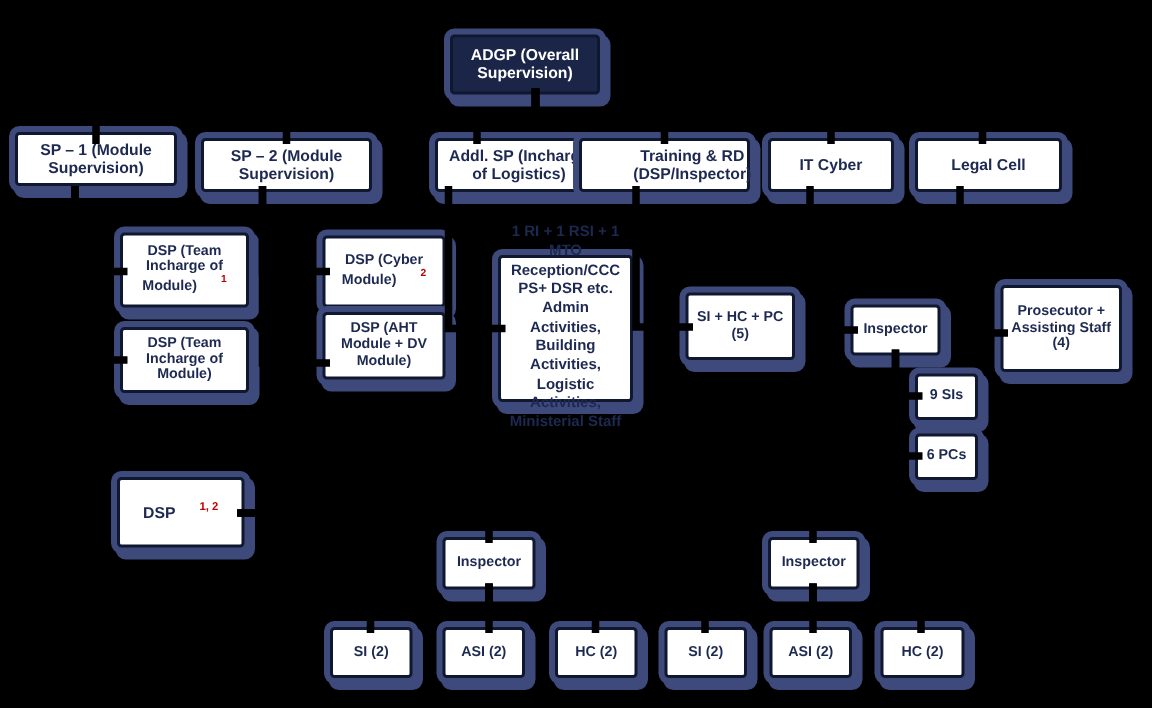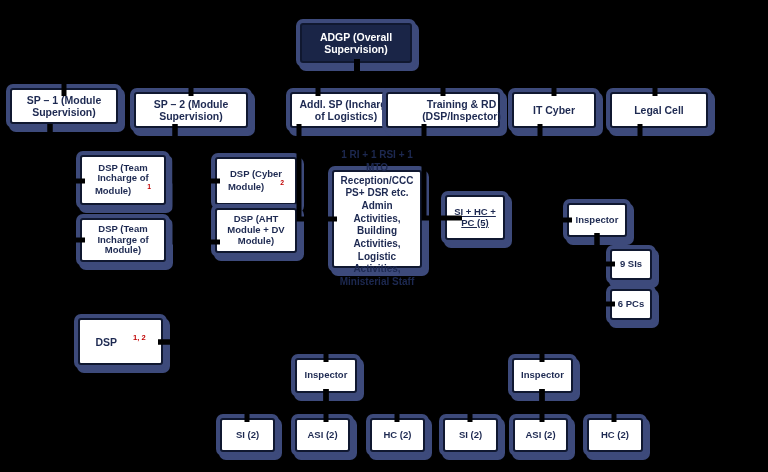--- a/index.html
+++ b/index.html
@@ -75,21 +75,21 @@
       <polyline points="597,233 597,304 615,304"></polyline>
       <polyline points="158,342 326,342 326,362"></polyline>
       <polyline points="158,342 542,342 542,362"></polyline>
       <polyline points="326,389 326,405 247,405 247,422"></polyline>
       <polyline points="326,389 326,422"></polyline>
       <polyline points="326,389 326,405 397,405 397,422"></polyline>
       <polyline points="542,389 542,405 470,405 470,422"></polyline>
       <polyline points="542,389 542,422"></polyline>
       <polyline points="542,389 542,405 614,405 614,422"></polyline>
     </svg>
-<div class="node fs-md root" style="left: 300px; top: 23px; width: 112px; height: 40px;">
+<div class="node fs-md root" style="left: 300px; top: 23px; width: 100px; height: 40px;">
       <span class="txt"><span>ADGP (Overall Supervision)</span></span>
     </div>
     <div class="node fs-md" style="left: 10px; top: 88px; width: 108px; height: 36px;">
       <span class="txt"><span>SP – 1 (Module Supervision)</span></span>
     </div>
     <div class="node fs-md" style="left: 134px; top: 92px; width: 114px; height: 36px;">
       <span class="txt"><span>SP – 2 (Module Supervision)</span></span>
     </div>
     <div class="node fs-md" style="left: 262px; top: 92px; width: 112px; height: 36px; margin-left: 28px;">
       <span class="txt"><span>Addl. SP (Incharge of Logistics)</span></span>
@@ -111,25 +111,28 @@
     </div>
     <div class="node fs-sm" style="left: 215px; top: 157px; width: 82px; height: 48px;">
       <span class="txt"><span>DSP (Cyber Module)</span><sup class="sup">2</sup></span>
     </div>
     <div class="node fs-sm" style="left: 215px; top: 208px; width: 82px; height: 45px;">
       <span class="txt"><span>DSP (AHT Module + DV Module)</span></span>
     </div>
     <div class="node fs-xs" style="left: 332px; top: 170px; width: 90px; height: 98px;">
       <span class="txt"><span>1 RI + 1 RSI + 1 MTO Reception/CCC PS+ DSR etc. Admin Activities, Building Activities, Logistic Activities, Ministerial Staff</span></span>
     </div>
-    <div class="node fs-sm" style="left: 445px; top: 195px; width: 60px; height: 45px; text-decoration: underline;">
+    <div class="node fs-sm" style="left: 457px; top: 195px; width: 73px; height: 45px;">
       <span class="txt"><span>SI + HC + PC (5)</span></span>
     </div>
     <div class="node fs-sm" style="left: 567px; top: 203px; width: 60px; height: 34px;">
       <span class="txt"><span>Inspector</span></span>
+    </div>
+    <div class="node fs-sm" style="left: 667px; top: 190px; width: 81px; height: 58px;">
+      <span class="txt"><span>Prosecutor + Assisting Staff (4)</span></span>
     </div>
     <div class="node fs-sm" style="left: 610px; top: 249px; width: 42px; height: 31px;">
       <span class="txt"><span>9 SIs</span></span>
     </div>
     <div class="node fs-sm" style="left: 610px; top: 289px; width: 42px; height: 31px;">
       <span class="txt"><span>6 PCs</span></span>
     </div>
     <div class="node fs-md" style="left: 78px; top: 318px; width: 85px; height: 47px;">
       <span class="txt"><span>DSP</span><sup class="sup">1, 2</sup></span>
     </div>

